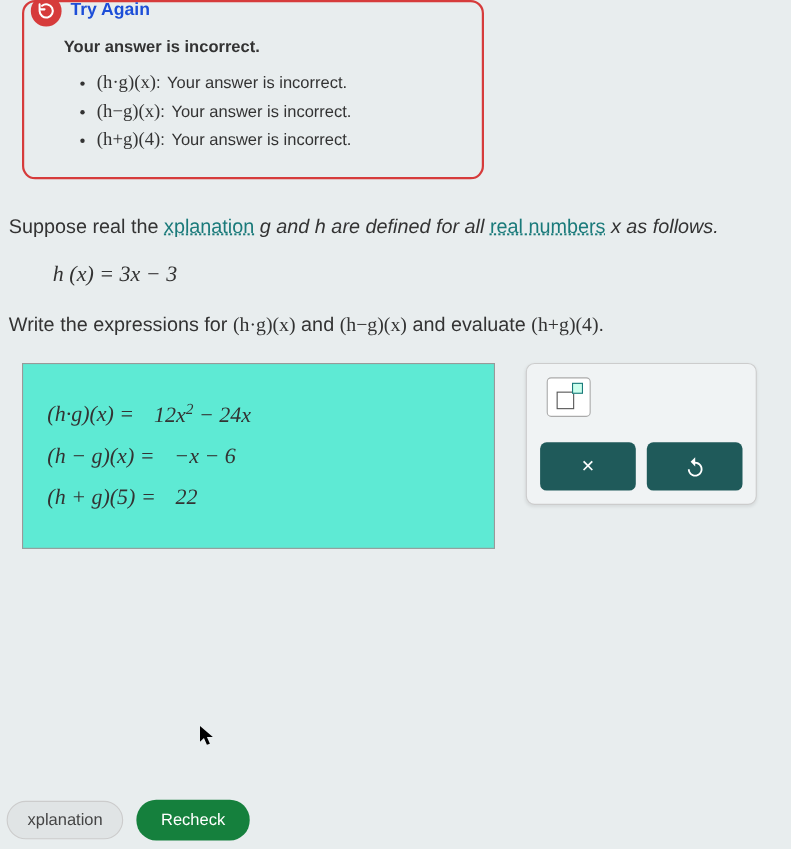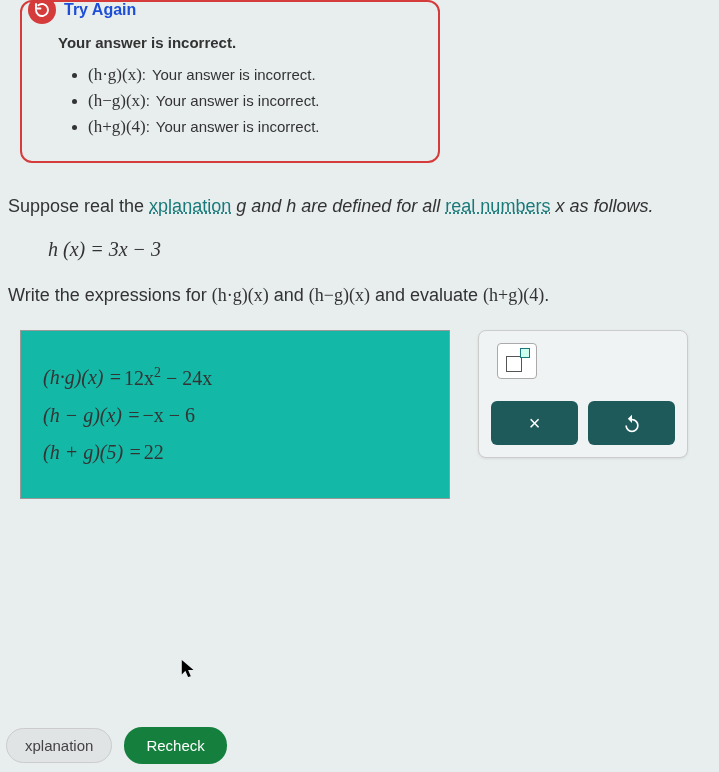--- a/index.html
+++ b/index.html
@@ -47,29 +47,29 @@
     .prompt { font-size: 18px; margin: 24px 8px 18px 8px; line-height: 1.5; }
     .underline-link { color: #1a7a7a; text-decoration: underline dotted; }
     .math-serif { font-family: Liberation Sans, sans-serif; font-style: italic; }
     .definitions { margin: 10px 0 24px 48px; font-family: 'Times New Roman', serif; font-size: 20px; font-style: italic; }
     .definitions div { margin: 4px 0; }
     .write-expr { font-size: 18px; margin: 0 8px 24px 8px; }
     .write-expr .math { font-family: 'Times New Roman', serif; }
     .row-container { display: flex; gap: 28px; align-items: flex-start; margin: 0 20px; }
     .answer-box {
       border: 1px solid #999;
-      background: #14b8a6;
+      background: #5eead4;
       padding: 20px 22px;
       width: 430px;
       font-family: 'Times New Roman', serif;
       font-size: 20px;
     }
     .answer-box .eq-row { display: flex; align-items: center; margin: 14px 0; }
     .answer-box .lhs { font-style: italic; white-space: nowrap; }
-    .answer-box .rhs { margin-left: 2px; }
+    .answer-box .rhs { font-style: italic; margin-left: 18px; }
     .sup { font-size: 0.7em; vertical-align: super; }
     .toolbox {
       border: 1px solid #ccc;
       border-radius: 8px;
       background: #f0f3f4;
       padding: 12px;
       width: 210px;
       box-shadow: 0 1px 3px rgba(0,0,0,0.08);
     }
     .tool-top { margin-bottom: 18px; padding-left: 6px; }

